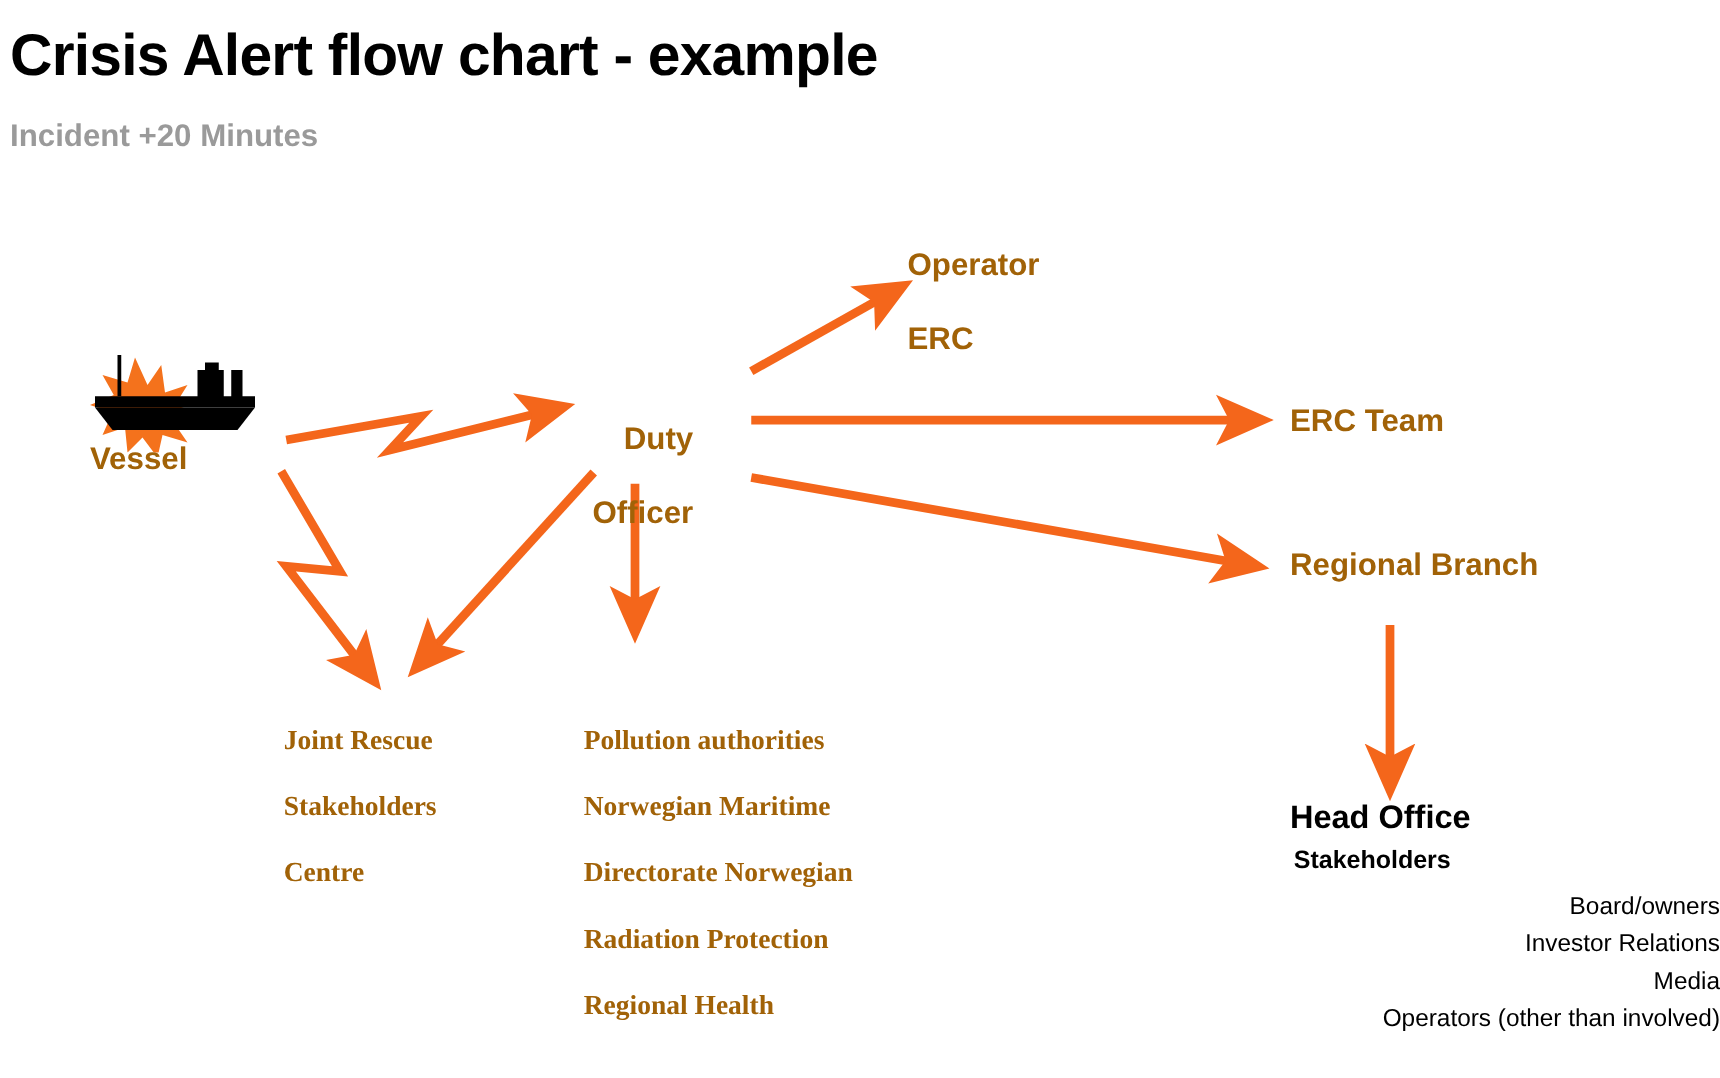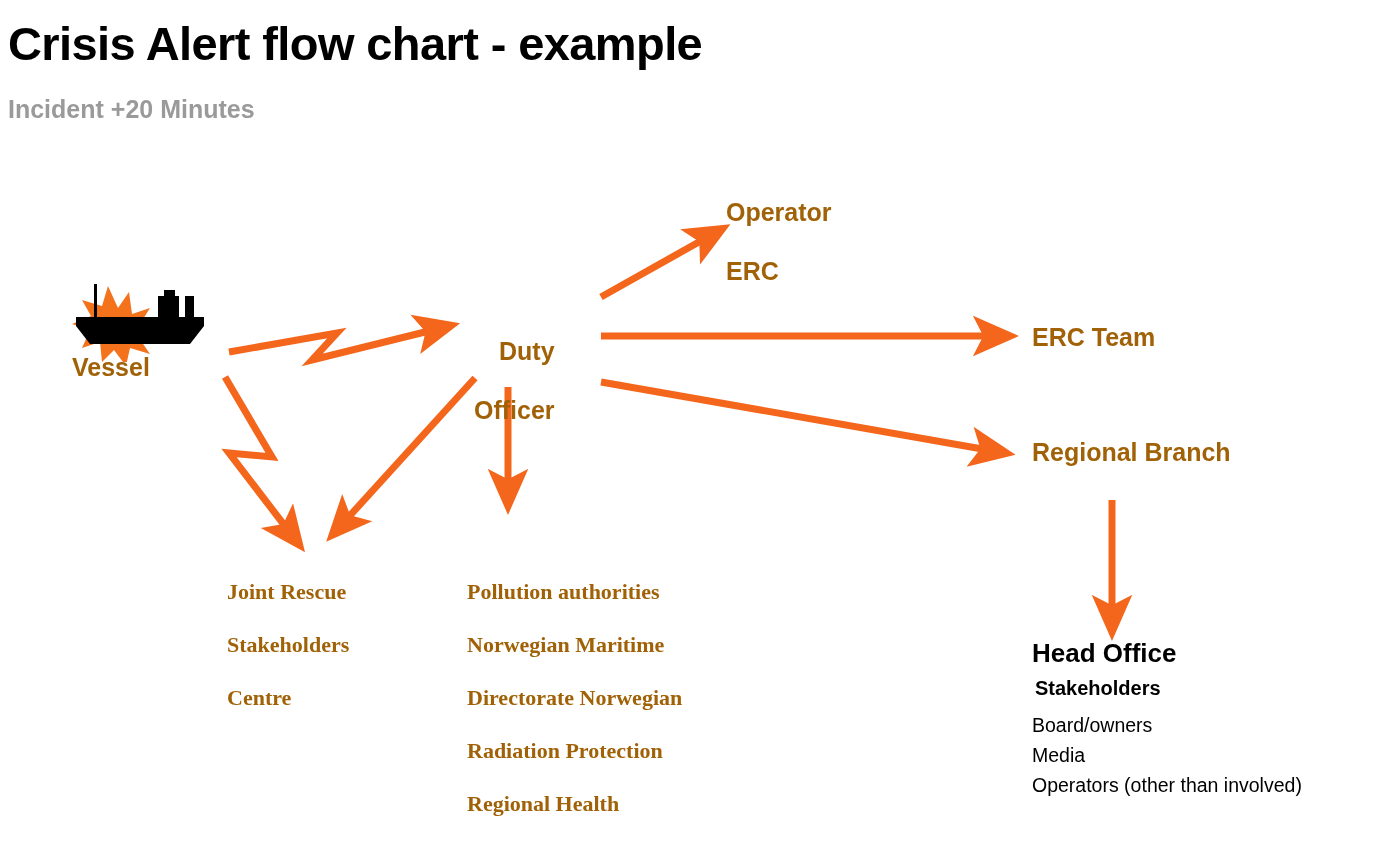--- a/index.html
+++ b/index.html
@@ -124,20 +124,21 @@
     margin-top: 6px;
     margin-left: 3px;
     color: #000000;
   }
   #stakeholder-list {
     margin-top: 10px;
     font-size: 19.5px;
     font-weight: normal;
     line-height: 1.54;
     color: #000000;
+    text-align: right;
   }
   #stakeholder-list div { white-space: nowrap; }
 </style>
 </head>
 <body>
 
 <div id="canvas">
 
   <div class="abs" id="page-title">Crisis Alert flow chart - example</div>
   <div class="abs" id="page-subtitle">Incident +20 Minutes</div>
@@ -214,18 +215,19 @@
     <div>Radiation Protection</div>
     <div>Regional Health</div>
     
   </div>
 
   <div class="abs" id="node-head-office">
     <div id="head-office-title">Head Office</div>
     <div id="head-office-sub">Stakeholders</div>
     <div id="stakeholder-list">
         <div>Board/owners</div>
+        <div>Investor Relations</div>
         <div>Media</div>
         <div>Operators (other than involved)</div>
       </div>
   </div>
 
 </div>
 
 </body></html>

